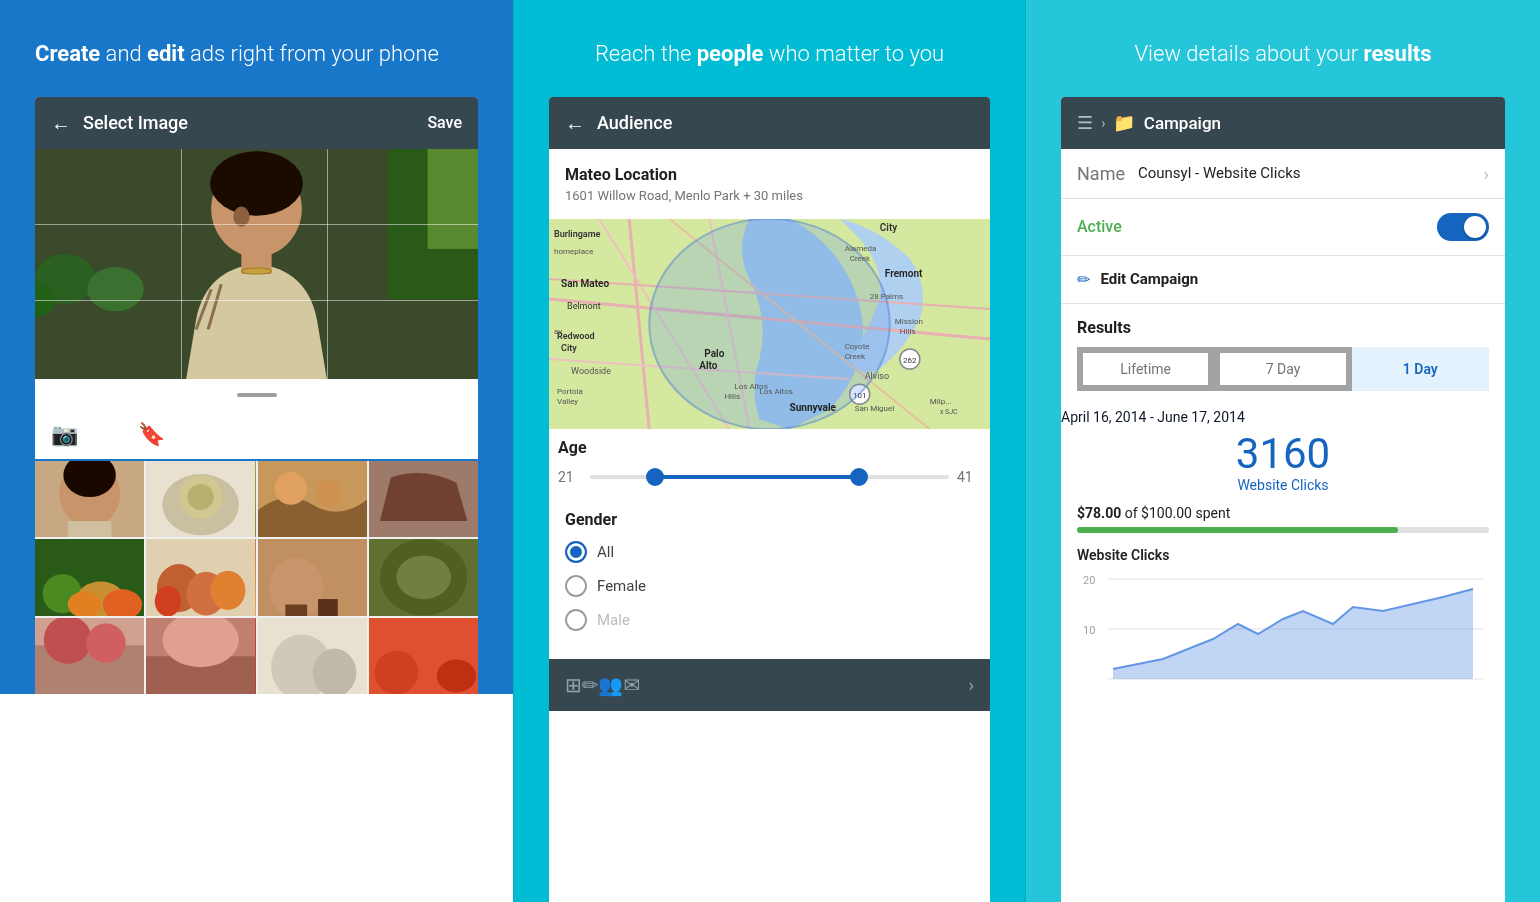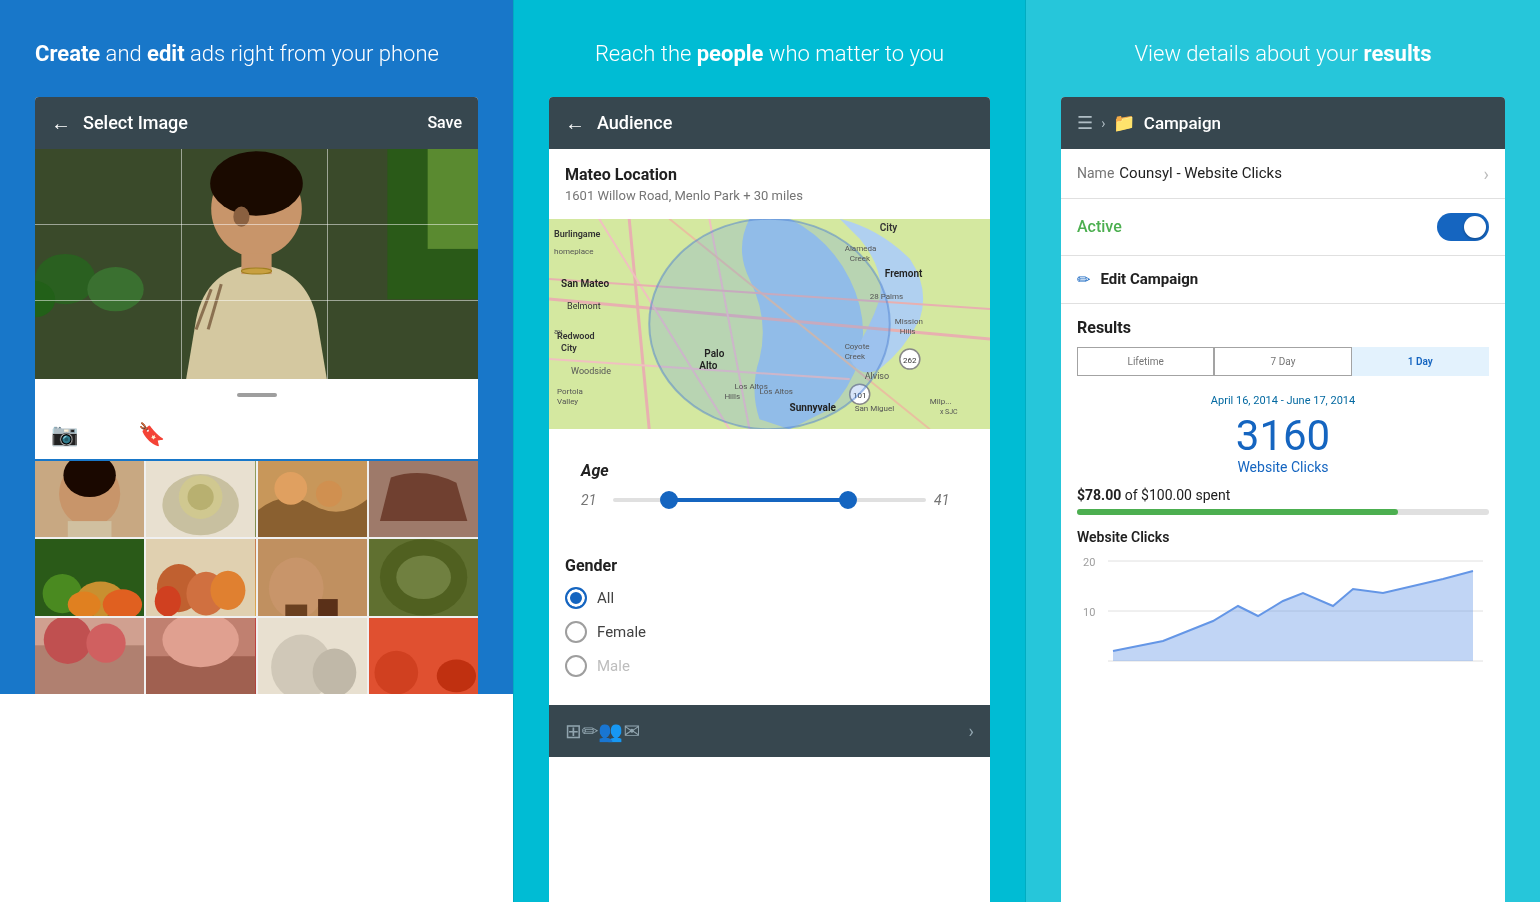--- a/index.html
+++ b/index.html
@@ -239,23 +239,22 @@
       font-size: 16px;
       font-weight: 700;
       color: #212121;
       margin-bottom: 4px;
     }
     .target-location-section p {
       font-size: 13px;
       color: #757575;
     }
     .age-section {
-      padding: 32px;
-      flex-shrink: 0;
-      font-style: italic;
+      padding: 9px;
+      flex-shrink: 0;
     }
     .age-section h3 {
       font-size: 16px;
       font-weight: 700;
       color: #212121;
       margin-bottom: 12px;
     }
     .age-slider-row {
       display: flex;
       align-items: center;
@@ -383,23 +382,23 @@
       display: flex;
       flex-direction: column;
     }
     .name-row {
       display: flex;
       align-items: center;
       padding: 14px 16px;
       border-bottom: 1px solid #e0e0e0;
     }
     .name-label {
-      font-size: 14px;
+      font-size: 18px;
       color: #757575;
-      margin-right: 5px;
+      margin-right: 13px;
     }
     .name-value {
       font-size: 15px;
       color: #212121;
       flex: 1;
     }
     .name-chevron {
       color: #bdbdbd;
       font-size: 18px;
     }
@@ -460,35 +459,34 @@
       margin-bottom: 10px;
     }
     .results-tabs {
       display: flex;
       gap: 0;
     }
     .results-tab {
       flex: 1;
       text-align: center;
       padding: 8px 20px;
-      font-size: 10px;
+      font-size: 14px;
       color: #757575;
       background: white;
-      border: 1px solid #a3a3a3;
+      border: 6px solid #a3a3a3;
     }
     .results-tab.active {
       background: #e3f2fd;
       color: #1565c0;
       font-weight: 600;
       border-color: #e3f2fd;
     }
     .date-range {
-      text-align: center;
-      font-size: 11px;
-      color: #0369a1;
+      font-size: 14px;
+      color: #0f172a;
       padding: 10px 0 6px 0;
     }
     .big-number {
       text-align: center;
       font-size: 42px;
       font-weight: 400;
       color: #1565c0;
       line-height: 1.1;
     }
     .big-number-label {

